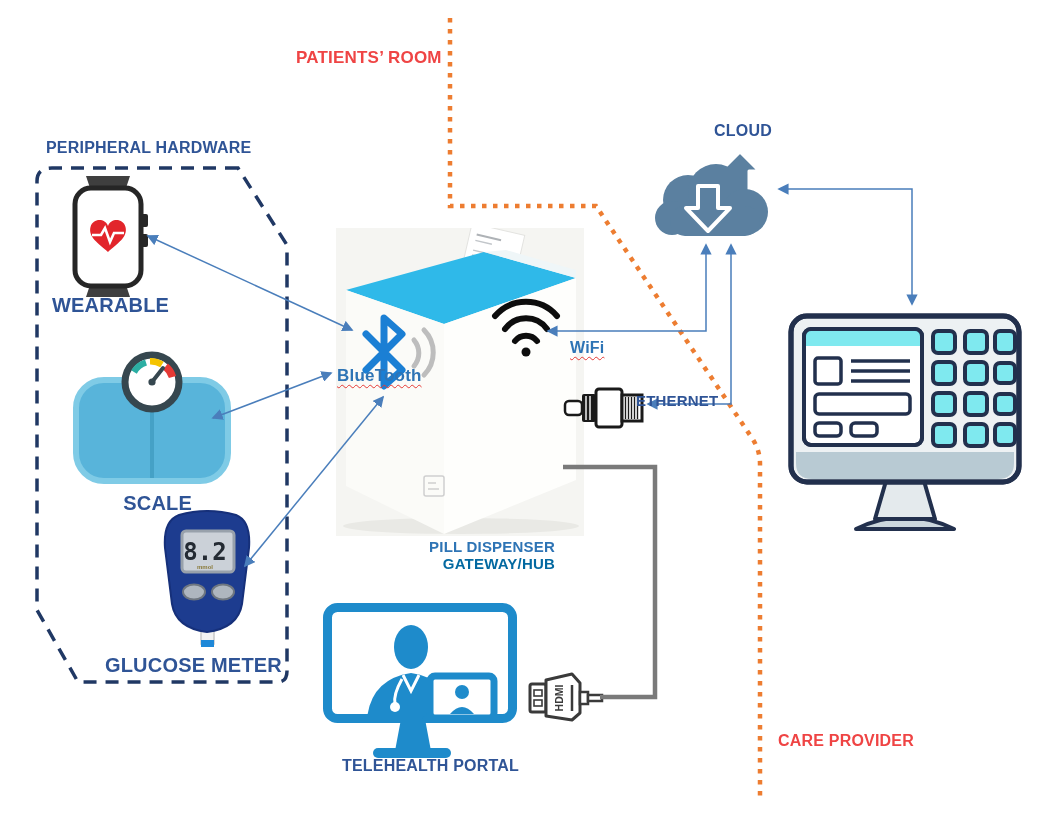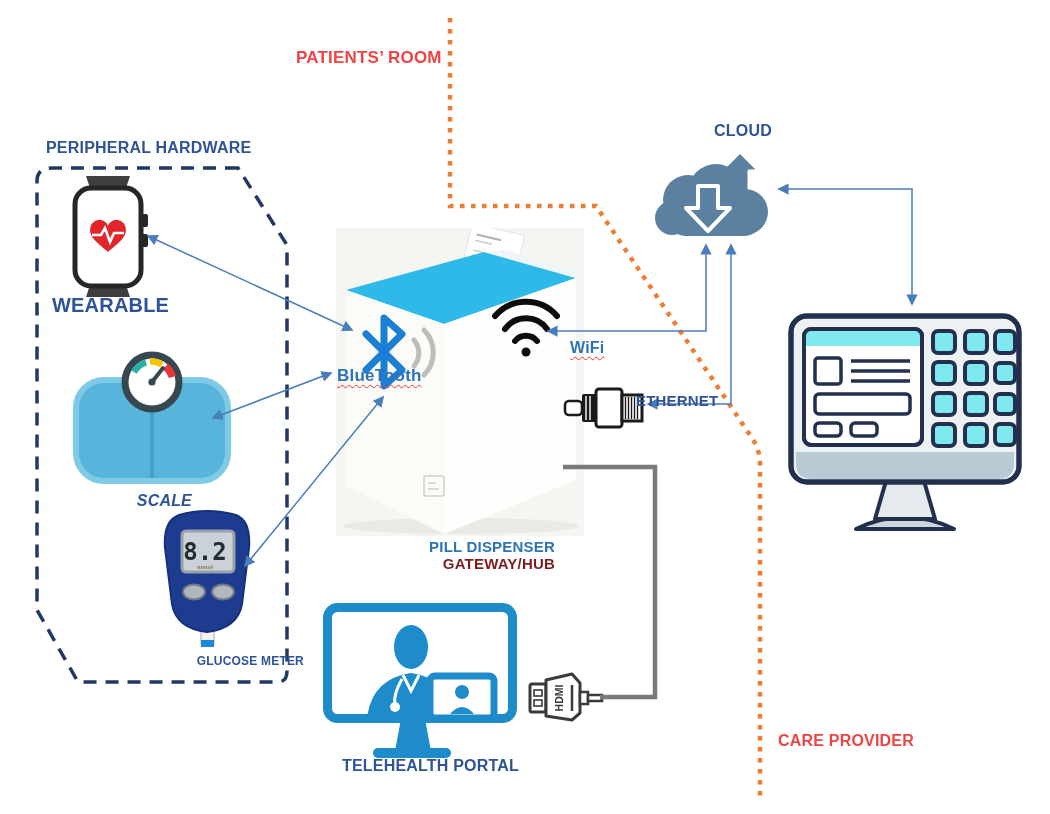--- a/index.html
+++ b/index.html
@@ -7,21 +7,21 @@
           font-family:"Liberation Sans",sans-serif;}
   .layer{position:absolute;left:0;top:0;z-index:5;pointer-events:none;}
   .icon{position:absolute;z-index:1;text-align:right;}
   .lbl{position:absolute;z-index:6;font-weight:bold;color:#2F5496;font-size:15px;
        letter-spacing:.2px;white-space:nowrap;}
   .orange{color:#ef4444;}
   .ctr{text-align:right;}
   .wavy{color:#2E74B5;text-decoration:underline;text-decoration-style:wavy;
         text-decoration-color:#E53935;text-decoration-thickness:1px;text-underline-offset:3px;}
   .disp1{color:#2E74B5;font-size:15px;}
-  .disp2{color:#7f1d1d;font-size:15px;}
+  .disp2{color:#0369a1;font-size:15px;}
 </style>
 </head>
 <body>
 
 <div class="canvas">
 
   <svg class="layer" width="1050" height="814" viewBox="0 0 1050 814">
     <defs>
       <marker id="arr" viewBox="0 0 10 10" refX="8.5" refY="5" markerWidth="7.5" markerHeight="7.5" orient="auto-start-reverse">
         <path d="M0 0 L10 5 L0 10 z" fill="#4A7EBB"></path>
@@ -71,35 +71,35 @@
       <rect x="4" y="30" width="152" height="101" rx="28" fill="#58B4DA" stroke="#7FCBE6" stroke-width="6"></rect>
       <line x1="80" y1="44" x2="80" y2="128" stroke="#45A1C6" stroke-width="4"></line>
       <circle cx="80" cy="32" r="27" fill="#fff" stroke="#36474F" stroke-width="7"></circle>
       <path d="M62 22 A21 21 0 0 1 74 12.5" fill="none" stroke="#2BAEA3" stroke-width="6.5"></path>
       <path d="M78 11.2 A21 21 0 0 1 90 14.5" fill="none" stroke="#F5C400" stroke-width="6.5"></path>
       <path d="M93.5 16.5 A21 21 0 0 1 100.5 27" fill="none" stroke="#E53935" stroke-width="7.5"></path>
       <line x1="80" y1="32" x2="91" y2="18" stroke="#36474F" stroke-width="4" stroke-linecap="round"></line>
       <circle cx="80" cy="32" r="3.6" fill="#36474F"></circle>
     </svg>
   </div>
-  <div class="lbl ctr" style="left:72px;top:492px;width:120px;font-size:16px;font-style:italic;">SCALE</div>
+  <div class="lbl ctr" style="left:72px;top:492px;width:120px;font-size:20px;">SCALE</div>
 
   <div class="icon" style="left:155px;top:510px;">
     <svg width="105" height="140" viewBox="0 0 105 140">
       <rect x="46" y="118" width="13" height="16" fill="#F2F2F2" stroke="#C9C9C9" stroke-width="1.5"></rect>
       <rect x="46" y="130" width="13" height="7" fill="#1E88D8"></rect>
       <path d="M24 5 Q52 -3 81 5 Q96 11 94 38 L87 94 Q83 118 52 122 Q21 118 17 94 L10 38 Q8 11 24 5 Z" fill="#1D3C8F" stroke="#16307A" stroke-width="2"></path>
       <rect x="27" y="21" width="52" height="41" rx="4" fill="#CBD1D8" stroke="#98A1AB" stroke-width="3"></rect>
       <text x="50" y="50" text-anchor="middle" font-family="DejaVu Sans Mono, monospace" font-weight="bold" font-size="24" fill="#242b33">8.2</text>
       <text x="50" y="58.5" text-anchor="middle" font-family="Liberation Sans, sans-serif" font-weight="bold" font-size="6" fill="#8a7a3a">mmol</text>
       <ellipse cx="39" cy="82" rx="11" ry="7.5" fill="#AEB6BF" stroke="#6E7680" stroke-width="2"></ellipse>
       <ellipse cx="68" cy="82" rx="11" ry="7.5" fill="#AEB6BF" stroke="#6E7680" stroke-width="2"></ellipse>
     </svg>
   </div>
-  <div class="lbl ctr" style="left:124px;top:654px;width:180px;font-size:12px;">GLUCOSE METER</div>
+  <div class="lbl ctr" style="left:102px;top:654px;width:180px;font-size:20px;">GLUCOSE METER</div>
 
   <div class="icon" style="left:336px;top:228px;">
     <svg width="248" height="308" viewBox="0 0 248 308">
       <rect x="0" y="0" width="248" height="308" fill="#F5F5F2"></rect>
 
       <g transform="rotate(13 152 42)">
         <rect x="126" y="0" width="54" height="80" fill="#FFFFFF" stroke="#E3E3E0" stroke-width="1"></rect>
         <line x1="133" y1="10" x2="158" y2="10" stroke="#AeB2B6" stroke-width="2"></line>
         <line x1="133" y1="16" x2="150" y2="16" stroke="#C2C6CA" stroke-width="1.5"></line>
         <line x1="133" y1="26" x2="160" y2="26" stroke="#C2C6CA" stroke-width="1.5"></line>

